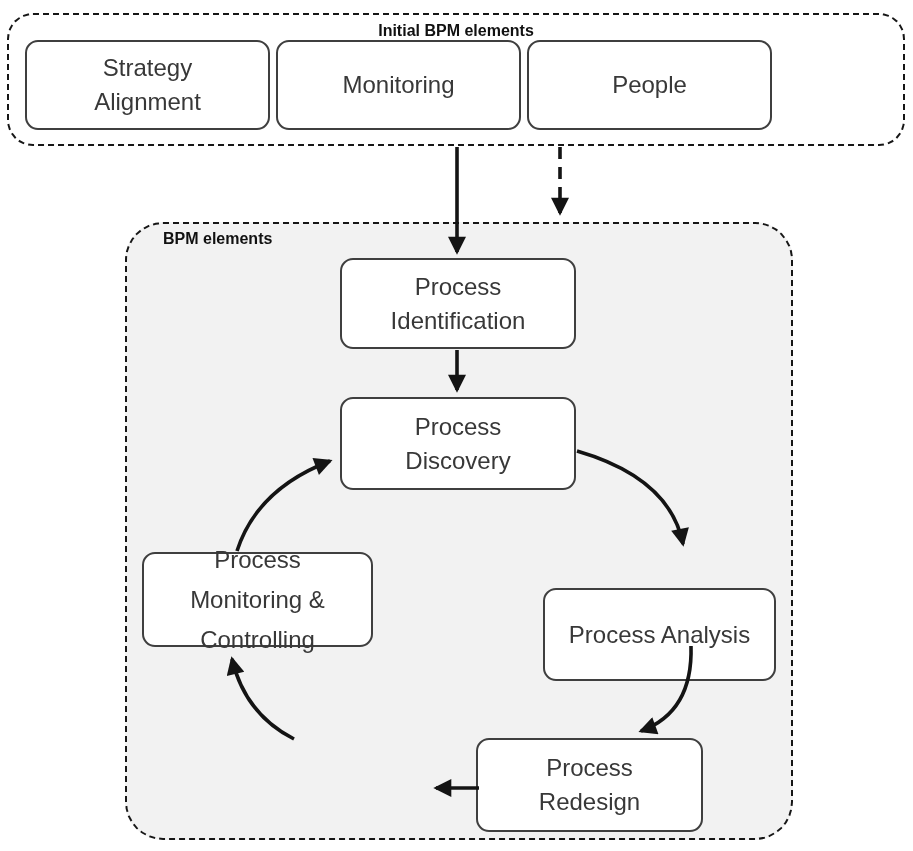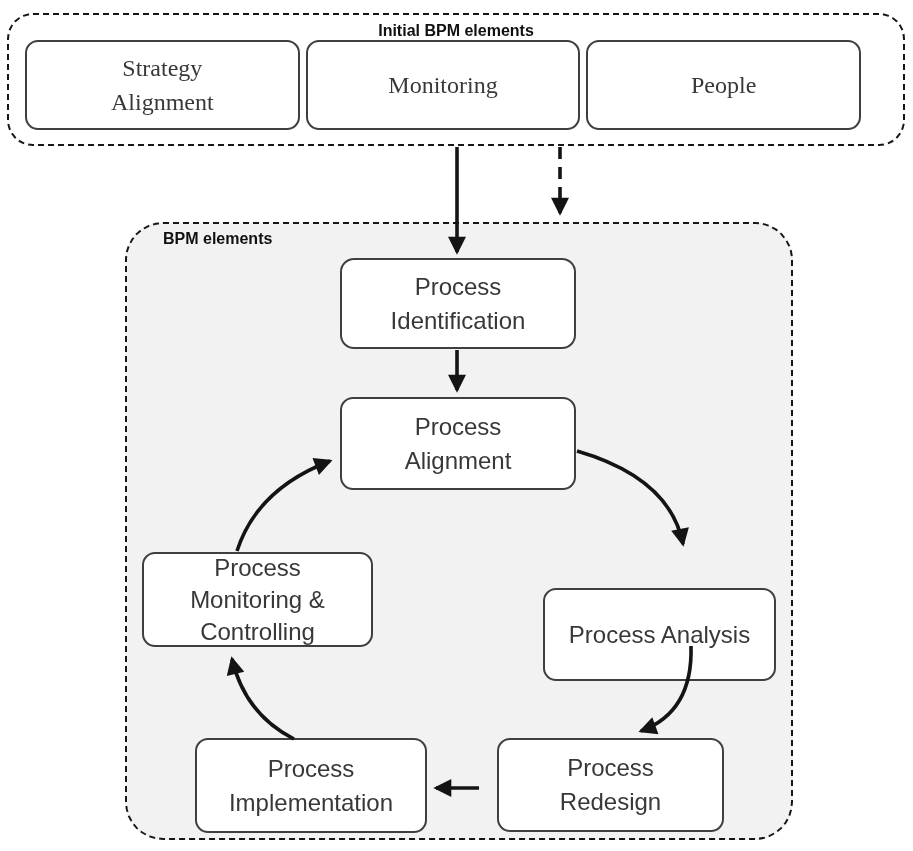--- a/index.html
+++ b/index.html
@@ -69,42 +69,41 @@
     text-align: center;
     font-size: 24px;
     line-height: 34px;
     color: #383838;
     padding: 0 8px;
   }
   .top-row {
     position: absolute;
     left: 25px;
     top: 40px;
-    width: 836px;
+    width: 747px;
     height: 90px;
     display: flex;
     gap: 6px;
-    font-family: Liberation Serif, serif;
   }
   .top-row .node {
     position: relative;
     flex: 1;
     height: 90px;
   }
   .node span { display: inline-block; }
   .w120 span { max-width: 122px; }
   .w180 span { max-width: 182px; }
   .w160 span { max-width: 162px; }
 
-  .node-identification  { left: 340px; top: 258px; width: 236px; height: 91px; border-radius: 14px; }
+  .node-identification  { left: 340px; top: 258px; width: 236px; height: 91px; }
   .node-discovery       { left: 340px; top: 397px; width: 236px; height: 93px; }
   .node-analysis        { left: 543px; top: 552px; width: 233px; height: 93px; margin-top: 36px; }
-  .node-redesign        { left: 497px; top: 738px; width: 227px; height: 94px; }
+  .node-redesign        { left: 476px; top: 738px; width: 227px; height: 94px; }
   .node-implementation  { left: 195px; top: 738px; width: 232px; height: 95px; }
-  .node-monitoring      { left: 142px; top: 552px; width: 231px; height: 95px; line-height: 32px; }
+  .node-monitoring      { left: 142px; top: 552px; width: 231px; height: 95px; line-height: 40px; }
 
   
   .arrows {
     position: absolute;
     left: 0;
     top: 0;
     pointer-events: none;
   }
   .arrows path, .arrows line {
     fill: none;
@@ -135,30 +134,27 @@
     </div>
   </div>
 
   <div class="group lifecycle-group"></div>
   <div class="group-title lifecycle-title">BPM elements</div>
 
   <div class="node node-identification w180">
     <span>Process Identification</span>
   </div>
   <div class="node node-discovery w160">
-    <span>Process Alignment</span>
+    <span>Process Discovery</span>
   </div>
   <div class="node node-analysis">
     <span>Process Analysis</span>
   </div>
   <div class="node node-redesign w160">
     <span>Process Redesign</span>
-  </div>
-  <div class="node node-implementation w180">
-    <span>Process Implementation</span>
   </div>
   <div class="node node-monitoring w160">
     <span>Process Monitoring &amp; Controlling</span>
   </div>
 
   <svg class="arrows" width="913" height="851" viewBox="0 0 913 851">
     <defs>
       <marker id="ah" viewBox="0 0 10 10" refX="8.5" refY="5" markerWidth="6" markerHeight="5" orient="auto">
         <polygon points="0 0, 10 5, 0 10" fill="#141414"></polygon>
       </marker>

